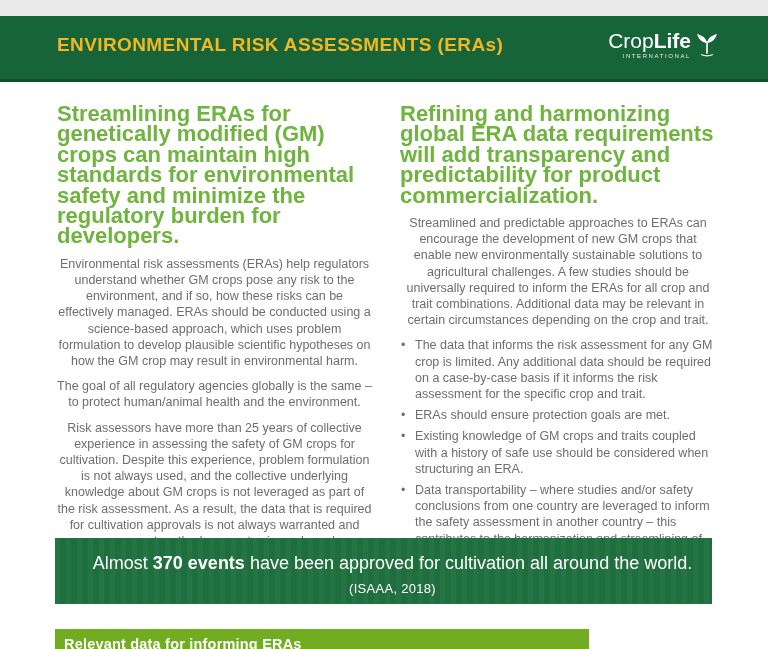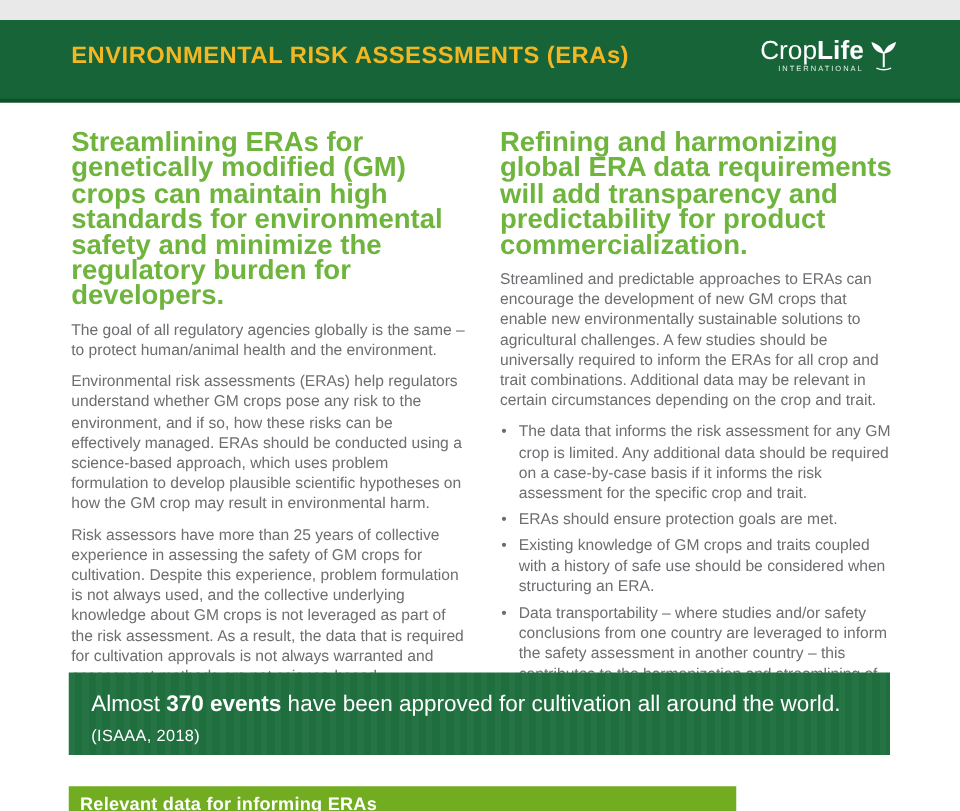--- a/index.html
+++ b/index.html
@@ -31,39 +31,39 @@
 
   
   .col { position:absolute; top:88px; }
   .col-left  { left:57px;  width:315px; }
   .col-right { left:400px; width:316px; }
   .col-heading {
     color:#6eb43d; font-size:22px; line-height:20.4px; font-weight:bold;
     margin-bottom:9px;
   }
   .body-p {
-    color:#6d6e71; font-size:12.5px; line-height:16.2px; margin-bottom:9px;
+    color:#6d6e71; font-size:12.5px; line-height:16.2px; margin-bottom:9px;text-align:center;
   }
   ul.bullets { list-style:none; margin-top:1px; }
   ul.bullets li {
     position:relative; padding-left:15px; margin-bottom:5px;
     color:#6d6e71; font-size:12.5px; line-height:16.2px;
   }
   ul.bullets li::before {
     content:"\2022"; position:absolute; left:1px; top:0; color:#6d6e71;
   }
 
   
   .banner {
     position:absolute; left:55px; top:522px; width:657px; height:66px;
     background:#1e6e3e;
     background-image:repeating-linear-gradient(90deg,
       rgba(255,255,255,0.035) 0px, rgba(255,255,255,0.035) 5px,
       rgba(255,255,255,0) 5px, rgba(255,255,255,0) 11px);
-    color:#ffffff; padding:15px 0 0 18px;
+    color:#ffffff; padding:15px 0 0 18px;text-align:center;
   }
   .banner-line { font-size:18px; line-height:20px; white-space:nowrap; font-weight:400; }
   .banner-line b { font-weight:bold; }
   .banner-cite { font-size:13px; margin-top:8px; letter-spacing:0.3px; }
 
   
   .section-bar {
     position:absolute; left:55px; top:613px; width:534px; height:30px;
     background:#72ad21; color:#ffffff; display:flex; align-items:center;
     padding-left:9px; font-size:14.5px; font-weight:bold; letter-spacing:0.2px;
@@ -87,22 +87,22 @@
         <path d="M15 29 L15 12" stroke="#ffffff" stroke-width="2.2" fill="none"></path>
         <path d="M15 14 C13 6 8 4 1.5 1.5 C3.5 10 9 13.5 15 14 Z" fill="#ffffff"></path>
         <path d="M15 14 C17 6 22 4 28.5 1.5 C26.5 10 21 13.5 15 14 Z" fill="#ffffff"></path>
         <path d="M7 30 Q15 33.5 23 30" stroke="#ffffff" stroke-width="1.6" fill="none"></path>
       </svg>
     </div>
   </div>
 
   <div class="col col-left">
     <div class="col-heading">Streamlining ERAs for genetically modified (GM) crops can maintain high standards for environmental safety and minimize the regulatory burden for developers.</div>
+    <p class="body-p">Environmental risk assessments (ERAs) help regulators understand whether GM crops pose any risk to the environment, and if so, how these risks can be effectively managed. ERAs should be conducted using a science-based approach, which uses problem formulation to develop plausible scientific hypotheses on how the GM crop may result in environmental harm.</p>
     <p class="body-p">The goal of all regulatory agencies globally is the same – to protect human/animal health and the environment.</p>
-    <p class="body-p">Environmental risk assessments (ERAs) help regulators understand whether GM crops pose any risk to the environment, and if so, how these risks can be effectively managed. ERAs should be conducted using a science-based approach, which uses problem formulation to develop plausible scientific hypotheses on how the GM crop may result in environmental harm.</p>
     <p class="body-p">Risk assessors have more than 25 years of collective experience in assessing the safety of GM crops for cultivation. Despite this experience, problem formulation is not always used, and the collective underlying knowledge about GM crops is not leveraged as part of the risk assessment. As a result, the data that is required for cultivation approvals is not always warranted and assessment methods are not science-based.</p>
   </div>
 
   <div class="col col-right">
     <div class="col-heading">Refining and harmonizing global ERA data requirements will add transparency and predictability for product commercialization.</div>
     <p class="body-p">Streamlined and predictable approaches to ERAs can encourage the development of new GM crops that enable new environmentally sustainable solutions to agricultural challenges. A few studies should be universally required to inform the ERAs for all crop and trait combinations. Additional data may be relevant in certain circumstances depending on the crop and trait.</p>
     <ul class="bullets">
       <li>The data that informs the risk assessment for any GM crop is limited. Any additional data should be required on a case-by-case basis if it informs the risk assessment for the specific crop and trait.</li>
       <li>ERAs should ensure protection goals are met.</li>
       <li>Existing knowledge of GM crops and traits coupled with a history of safe use should be considered when structuring an ERA.</li>

